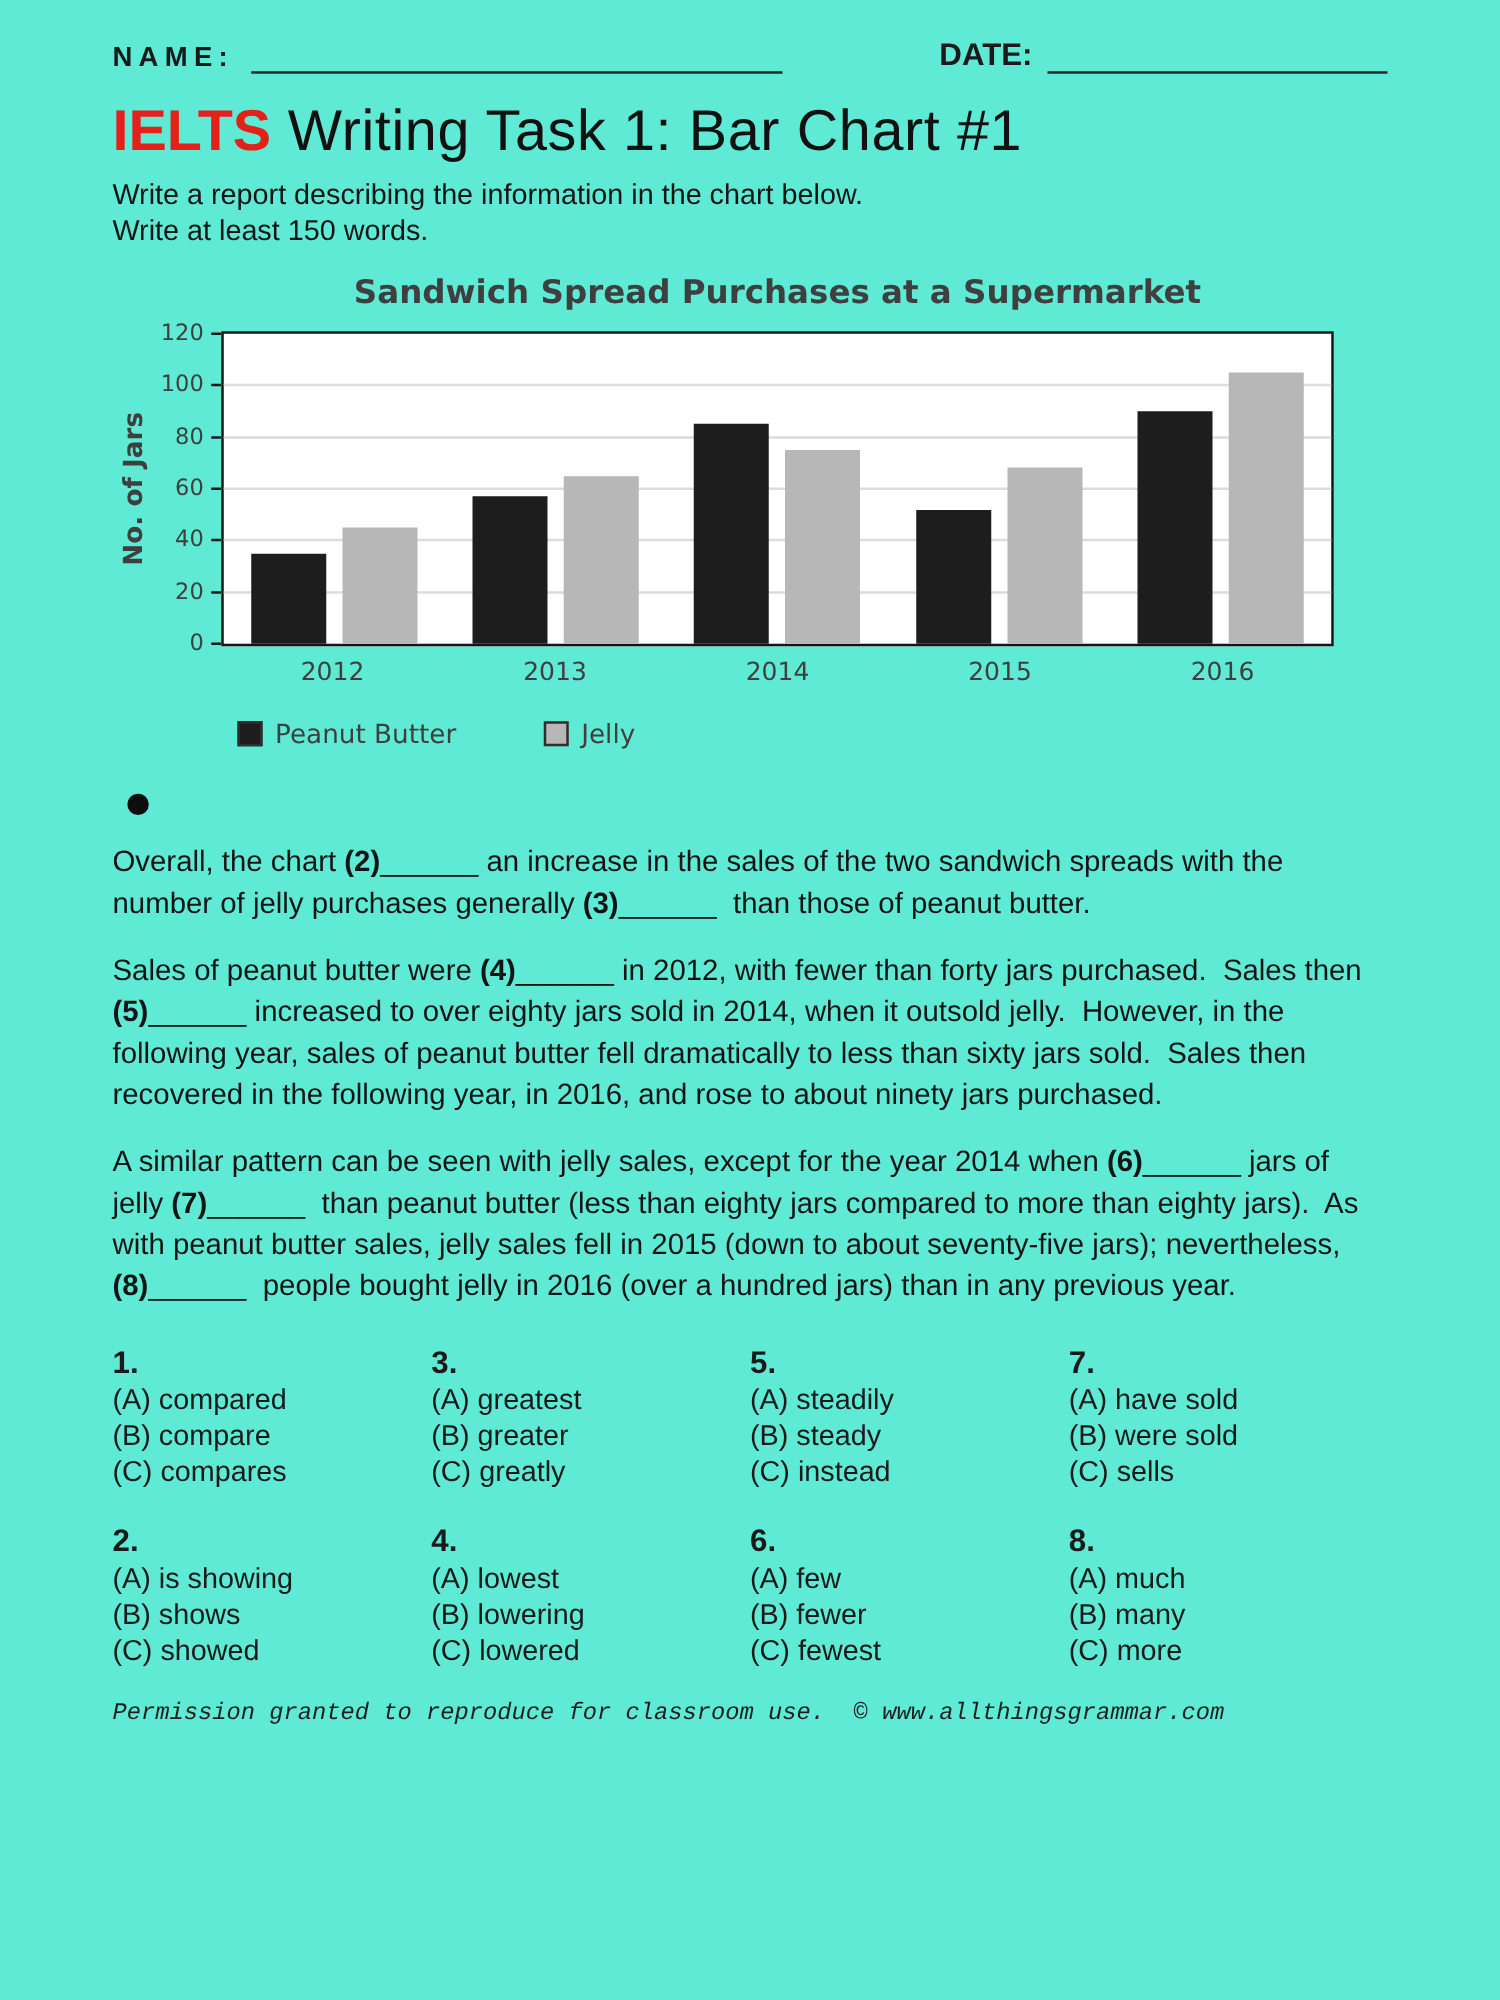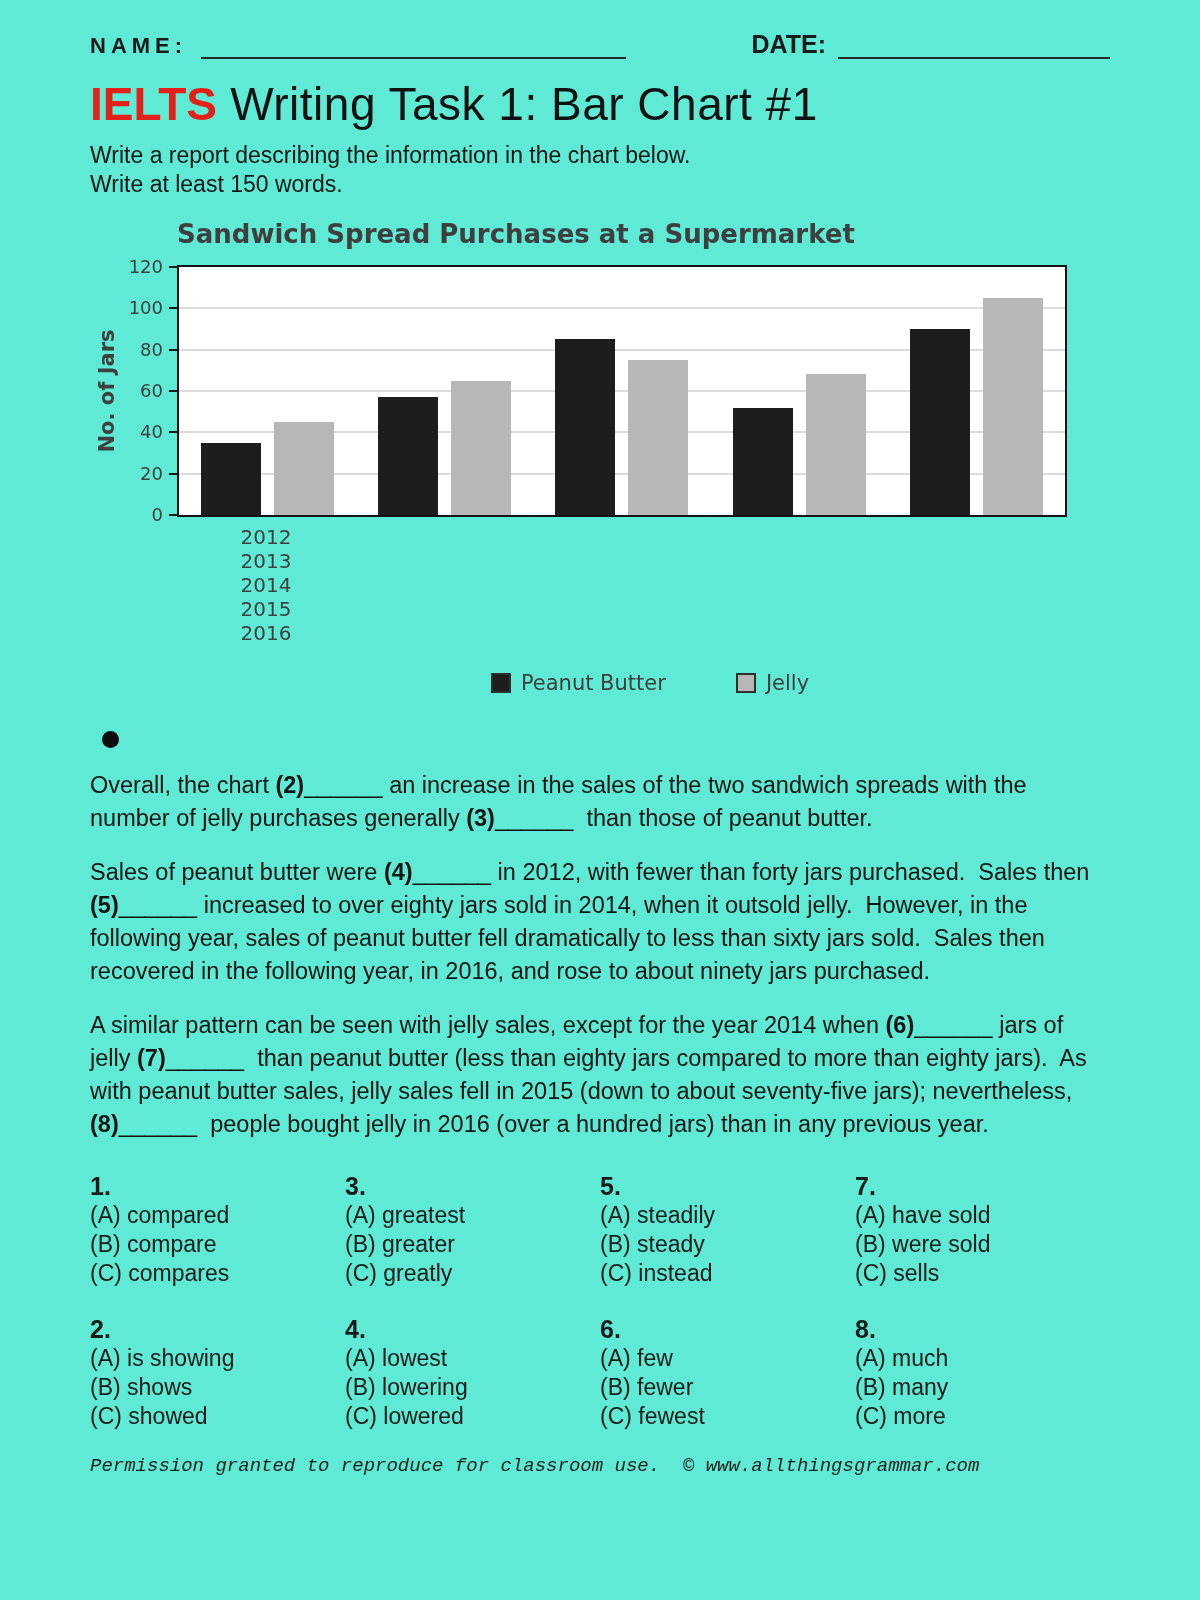--- a/index.html
+++ b/index.html
@@ -21,38 +21,38 @@
   .date-line { width:272px; margin-left:12px; }
 
   
   .title { font-size:46px; font-weight:normal; color:#111; margin-top:18px; letter-spacing:0.5px; }
   .title-accent { color:#e32119; font-weight:bold; letter-spacing:0; }
   .instr { font-size:23px; line-height:29px; color:#151515; }
   .instr:first-of-type { margin-top:10px; }
 
   
   .chart { margin-top:20px; font-family:"DejaVu Sans", sans-serif; color:#3f3f3f; }
-  .chart-title { width:890px; margin-left:87px; text-align:left; font-weight:bold; font-size:26px; }
+  .chart-title { width:890px; margin-left:87px; text-align:center; font-weight:bold; font-size:26px; }
   .chart-row { display:flex; margin-top:16px; }
   .ylabel-col { width:32px; display:flex; align-items:center; justify-content:center; }
   .ylabel-text { transform:rotate(-90deg); white-space:nowrap; font-weight:bold; font-size:21px; }
   .yticks { width:55px; position:relative; height:252px; }
   .ytick { position:absolute; right:14px; font-size:18px; line-height:18px; }
   .ytickmark { position:absolute; right:0; width:8px; height:2px; background:#1a1a1a; }
   .plot {
     width:890px; height:252px; border:2px solid #141414; position:relative;
     display:flex; align-items:flex-end; background:#ffffff;
   }
   .gridline { position:absolute; left:0; right:0; height:2px; background:#dcdcdc; z-index:0; }
   .bar-group { width:20%; height:100%; display:flex; justify-content:center; align-items:flex-end; gap:13px; position:relative; z-index:1; }
   .bar { width:60px; }
-  .xlabels { display:flex; width:890px; margin-left:87px; margin-top:8px; font-size:20px;flex-direction:column; }
+  .xlabels { display:flex; width:890px; margin-left:87px; margin-top:8px; font-size:20px; }
   .xlabels .xtick { width:20%; text-align:center; }
   .xaxis-title { width:890px; margin-left:87px; text-align:center; font-weight:bold; font-size:21px; margin-top:12px; }
-  .legend { display:flex; gap:70px; align-items:center; margin:26px 0 0 100px; font-size:21px;justify-content:center; }
+  .legend { display:flex; gap:70px; align-items:center; margin:26px 0 0 100px; font-size:21px; }
   .legend-item { display:flex; align-items:center; gap:10px; }
   .swatch { width:20px; height:20px; border:2px solid #2e2e2e; }
 
   
   .bullet-row { margin-top:36px; display:flex; align-items:center; }
   .bullet-dot { width:17px; height:17px; border-radius:50%; background:#0d0d0d; margin-left:12px; flex:none; }
   .bullet-text { font-style:italic; font-weight:bold; font-size:27px; margin-left:40px; color:#0d0d0d; }
 
   
   .para { font-size:23.5px; line-height:33px; margin-top:21px; white-space:pre-wrap; color:#141414; }

